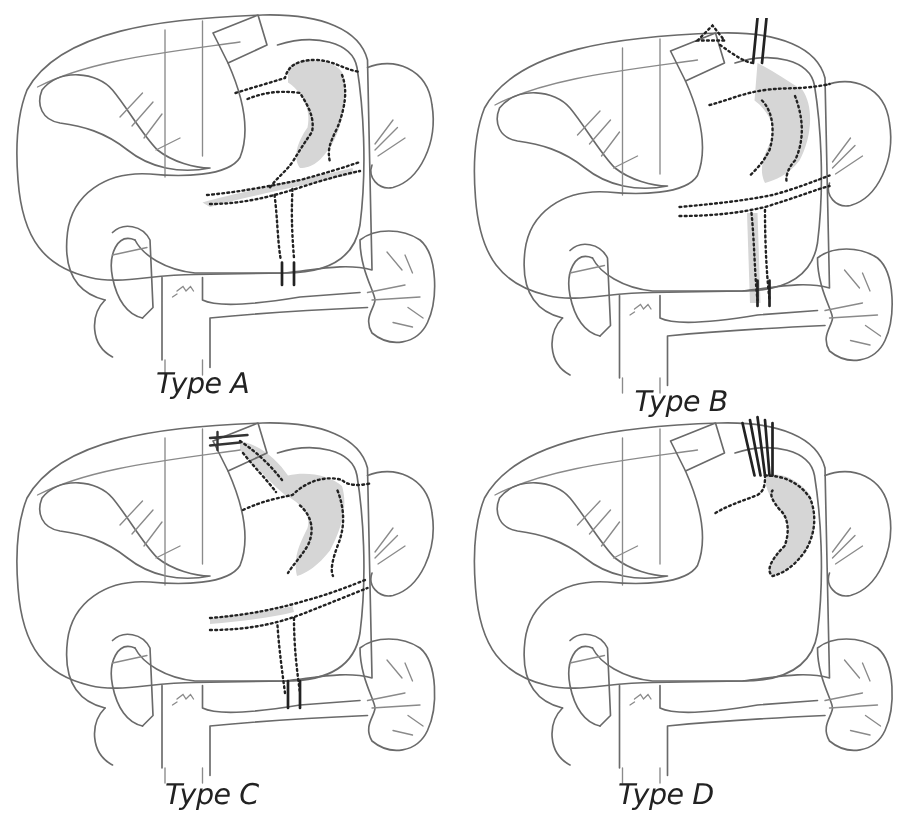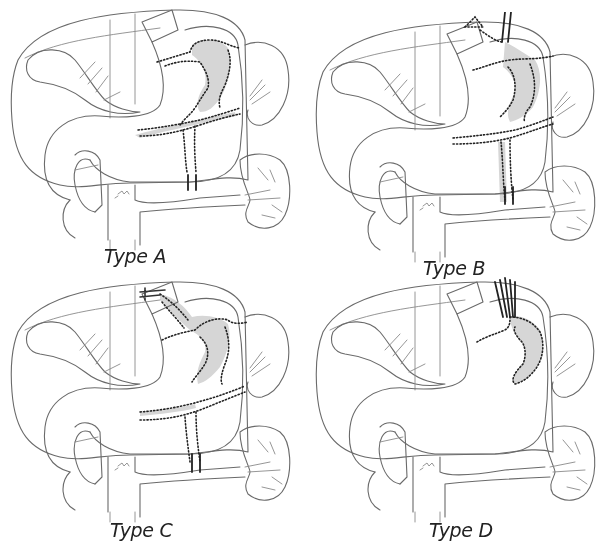--- a/index.html
+++ b/index.html
@@ -114,14 +114,14 @@
 <div class="panel" style="left:305px;top:272px;">
   <svg width="304" height="272" viewBox="0 0 304 272">
     <path class="shade" d="M205,45 C215,42 228,48 235,58 C240,70 238,85 232,95 C225,105 218,110 210,112 C205,108 210,100 218,92 C222,82 220,72 215,68 C210,62 205,55 205,45 Z"></path>
     <use href="#anatomy"></use>
     <g>
       <path class="vessel" d="M190,10 L198,45 M195,8 L202,45 M200,6 L205,45 M205,8 L208,45 M210,10 L210,45"></path>
     </g>
     <path class="dot" d="M172,70 C180,65 190,62 200,58 C205,55 205,50 205,45"></path>
     <path class="dot" d="M205,45 C218,45 228,50 235,60 C240,72 238,85 232,95 C225,105 218,110 210,112 C205,108 210,100 218,92 C222,82 220,72 215,68 C210,62 208,58 210,55"></path>
   </svg>
-  <div class="label" style="left:124px;top:247px;">Type D</div>
+  <div class="label" style="left:107px;top:247px;">Type D</div>
 </div>
 
 </body></html>

